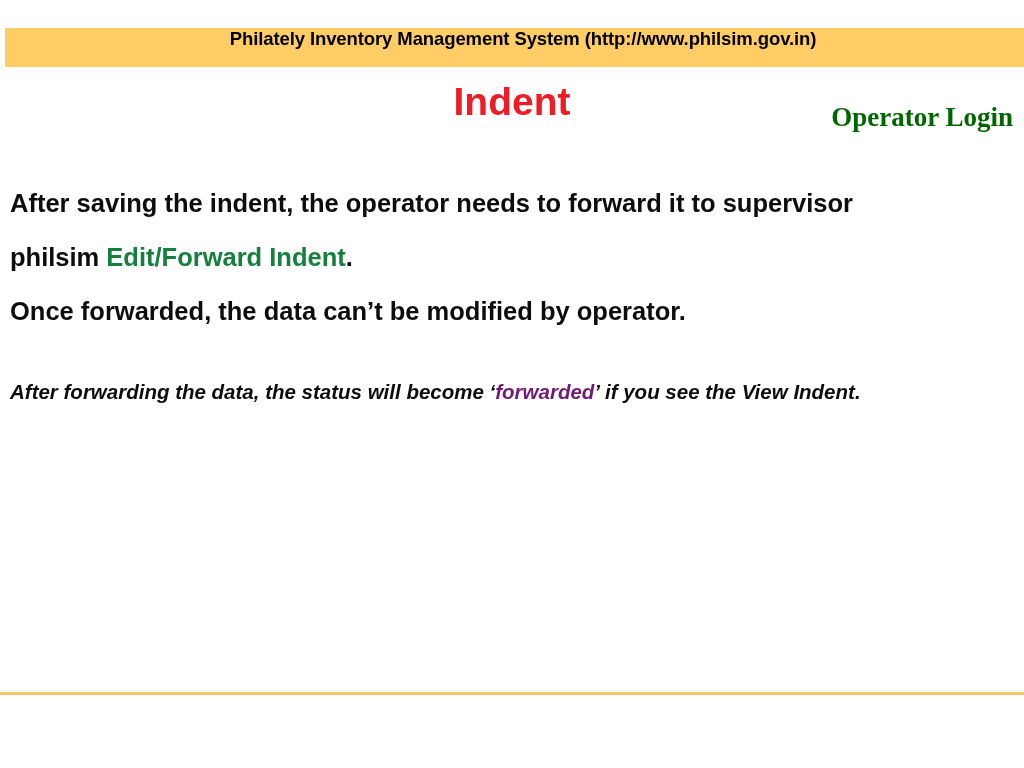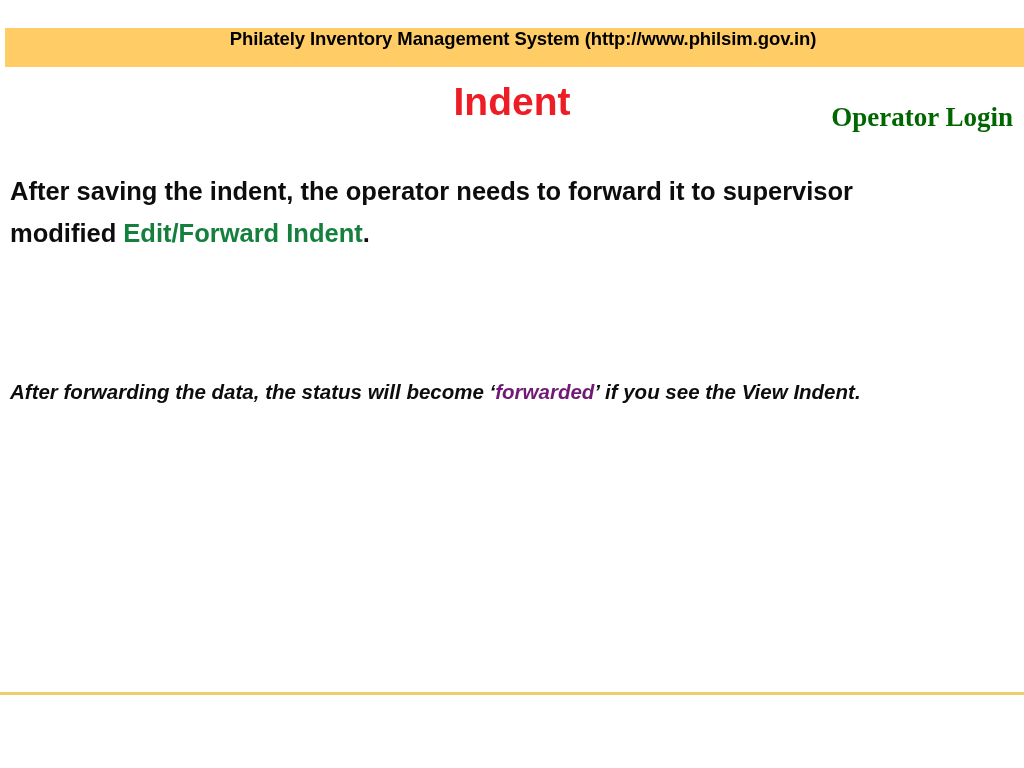--- a/index.html
+++ b/index.html
@@ -67,20 +67,21 @@
     left: 10px;
     top: 170px;
     width: 1006px;
   }
   .body-line {
     font-size: 25.5px;
     font-weight: bold;
     color: #0d0d0d;
     line-height: 42px;
     white-space: nowrap;
+    margin-top: 12px;
   }
   .em-red {
     color: #15803d;
     font-weight: bold;
   }
 
   
   .note-block {
     position: absolute;
     left: 10px;
@@ -120,21 +121,24 @@
 
 <div class="slide-title">Indent</div>
 
 <div class="login-label">Operator Login</div>
 
 <div class="body-block">
   <div class="body-line">
     <span>After saving the indent, the operator needs to forward it to supervisor</span>
   </div>
   <div class="body-line">
-    <span>modified </span><span class="em-red">Edit/Forward Indent</span><span>.</span>
+    <span>philsim </span><span class="em-red">Edit/Forward Indent</span><span>.</span>
+  </div>
+  <div class="body-line">
+    <span>Once forwarded, the data can’t be modified by operator.</span>
   </div>
 </div>
 
 <div class="note-block">
   <div class="note-line">
     <span>After forwarding the data, the status will become ‘</span><span class="note-red">forwarded</span><span>’ if you see the </span><span class="note-underline">View</span><span> </span><span class="note-underline">Indent</span><span>.</span>
   </div>
 </div>
 
 <div class="footer-rule"></div>

